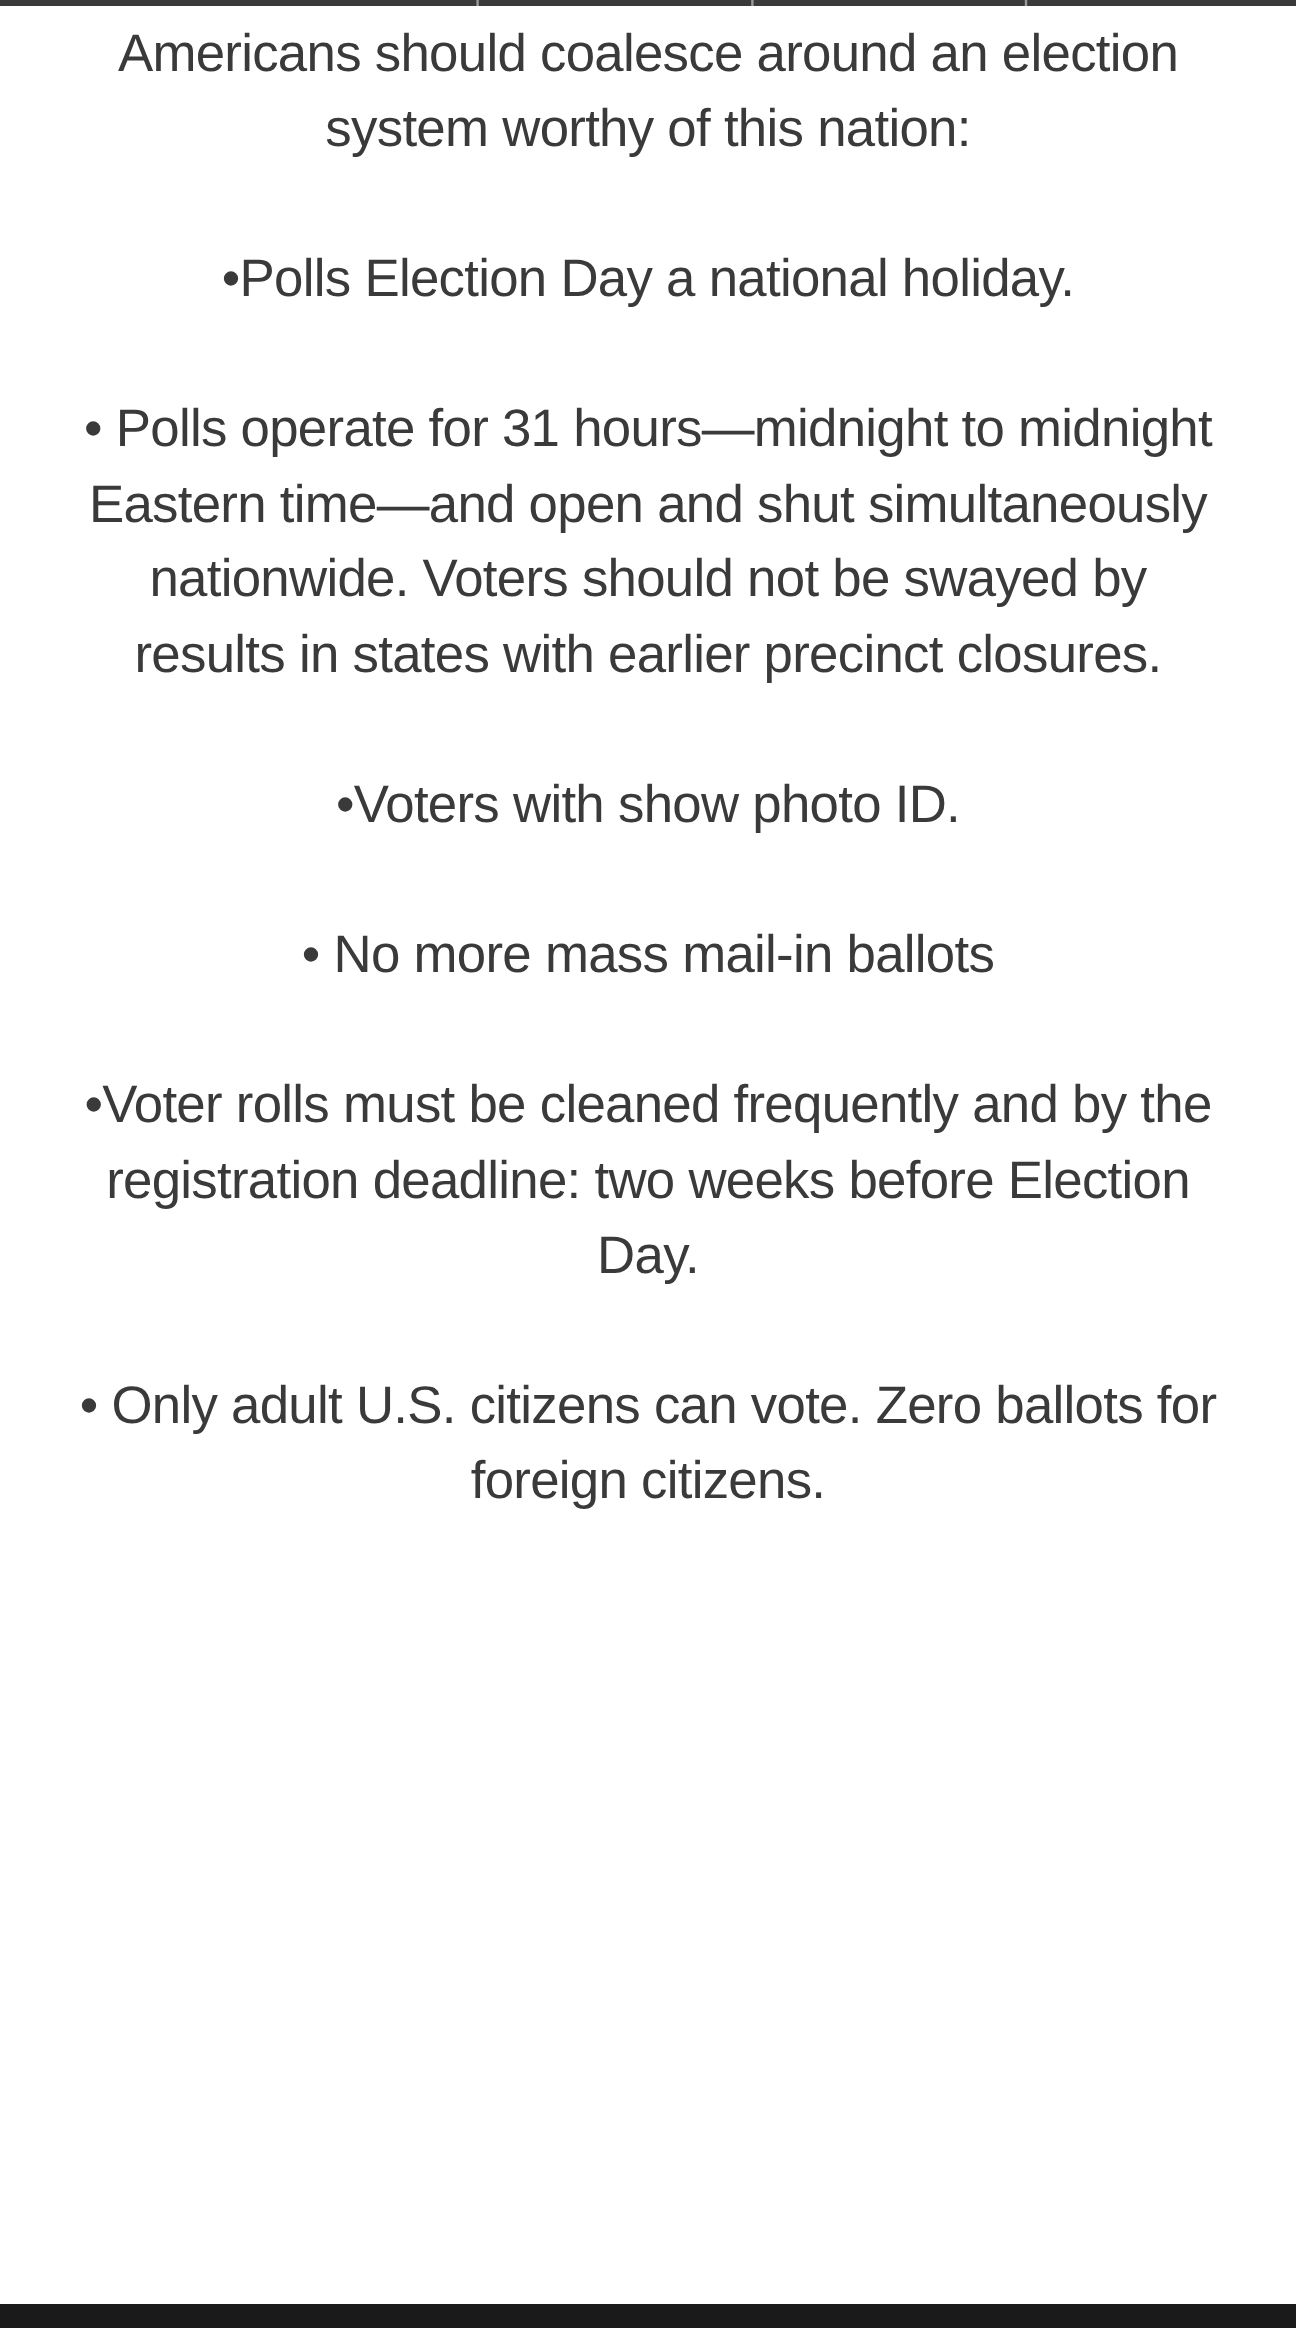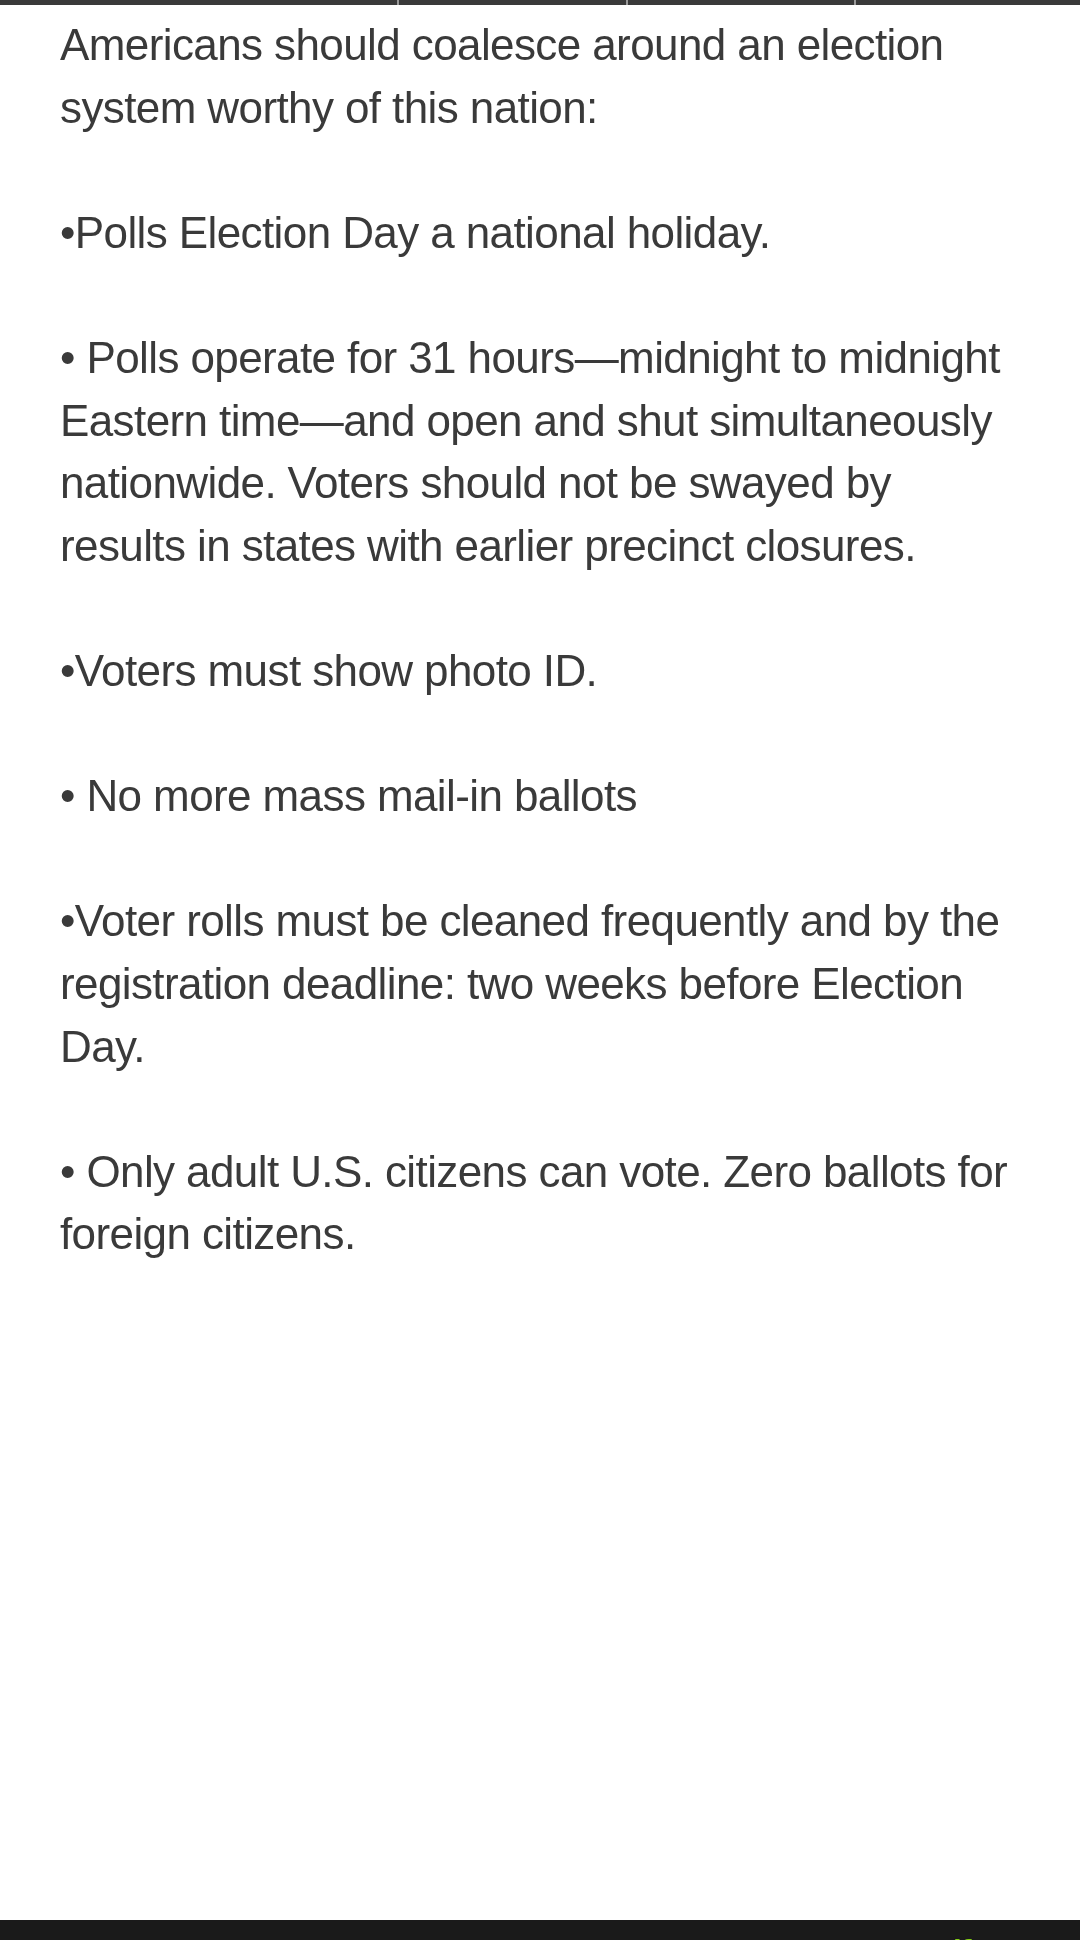--- a/index.html
+++ b/index.html
@@ -4,20 +4,21 @@
 <style>
   html, body { margin: 0; padding: 0; }
   body { width: 1080px; height: 1940px; background: #ffffff; position: relative; overflow: hidden; }
   .topbar { position: absolute; top: 0; left: 0; width: 1080px; height: 5px; background: #3a3a3a; }
   .topbar .div { position: absolute; top: 0; width: 2px; height: 5px; background: #9a9a9a; }
   .content {
     position: absolute; left: 60px; top: 14px; width: 960px;
     font-family: "Liberation Sans", sans-serif;
     font-size: 44px; line-height: 62.6px; color: #3a3a3a;
     letter-spacing: -0.6px;
+    text-align: center;
   }
   .content p { margin: 0 0 62.6px 0; }
   .content em { font-style: italic; }
   .footer { position: absolute; left: 0; top: 1920px; width: 1080px; height: 20px; background: #1a1a1a; }
   .logo {
     position: absolute; right: 8px; top: -6px;
     font-family: "DejaVu Sans", sans-serif; font-weight: bold; font-size: 24px;
     color: #84cc16; letter-spacing: -0.5px; line-height: 26px; margin-top: 23px;
   }
 </style>
@@ -27,21 +28,21 @@
 <div class="topbar">
   <span class="div" style="left:397px"></span>
   <span class="div" style="left:626px"></span>
   <span class="div" style="left:854px"></span>
 </div>
 
 <div class="content">
   <p>Americans should coalesce around an election system worthy of this nation:</p>
   <p>•Polls Election Day a national holiday.</p>
   <p>• Polls operate for 31 hours—midnight to midnight Eastern time—and open and shut simultaneously nationwide. Voters should not be swayed by results in states with earlier precinct closures.</p>
-  <p>•Voters must show photo ID.</p>
+  <p>•Voters with show photo ID.</p>
   <p>• No more mass mail-in ballots</p>
   <p>•Voter rolls must be cleaned frequently and by the registration deadline: two weeks before Election Day.</p>
   <p>• Only adult U.S. citizens can vote. Zero ballots for foreign citizens.</p>
 </div>
 
 <div class="footer">
   <span class="logo">ifunny.co</span>
 </div>
 
 </body></html>

